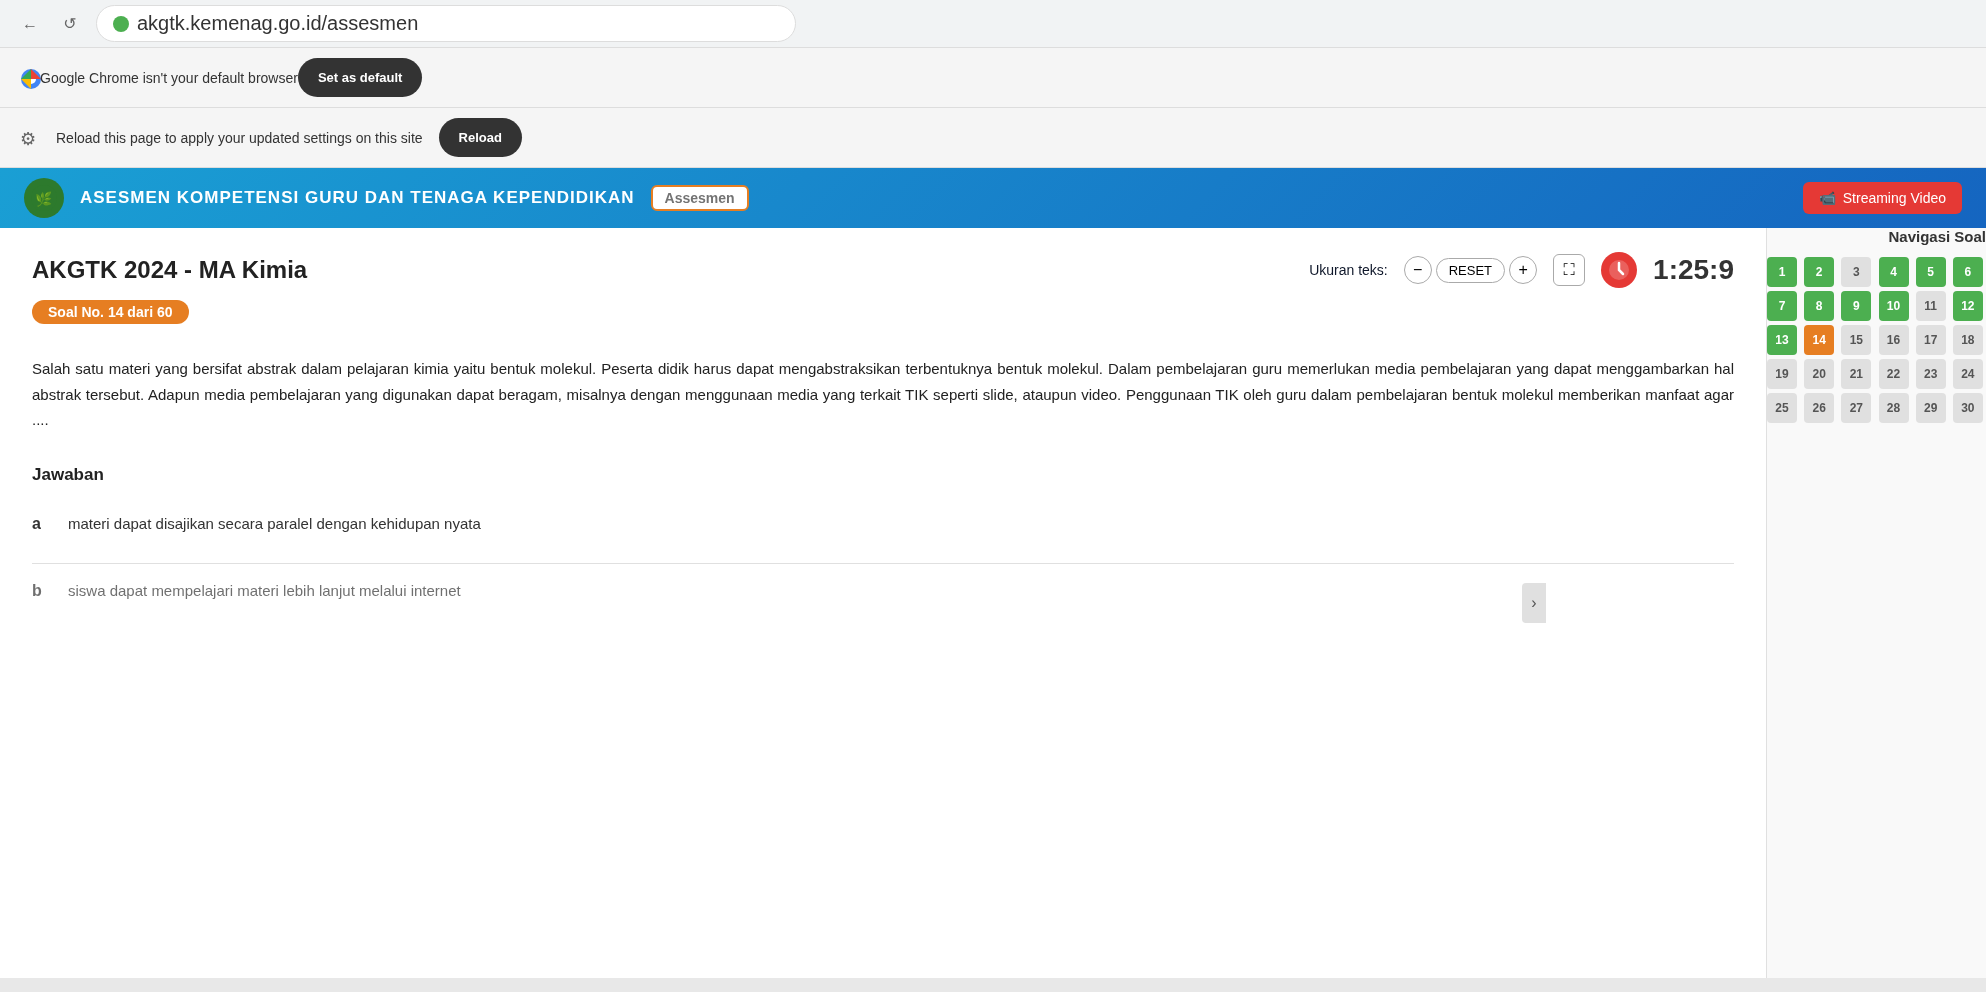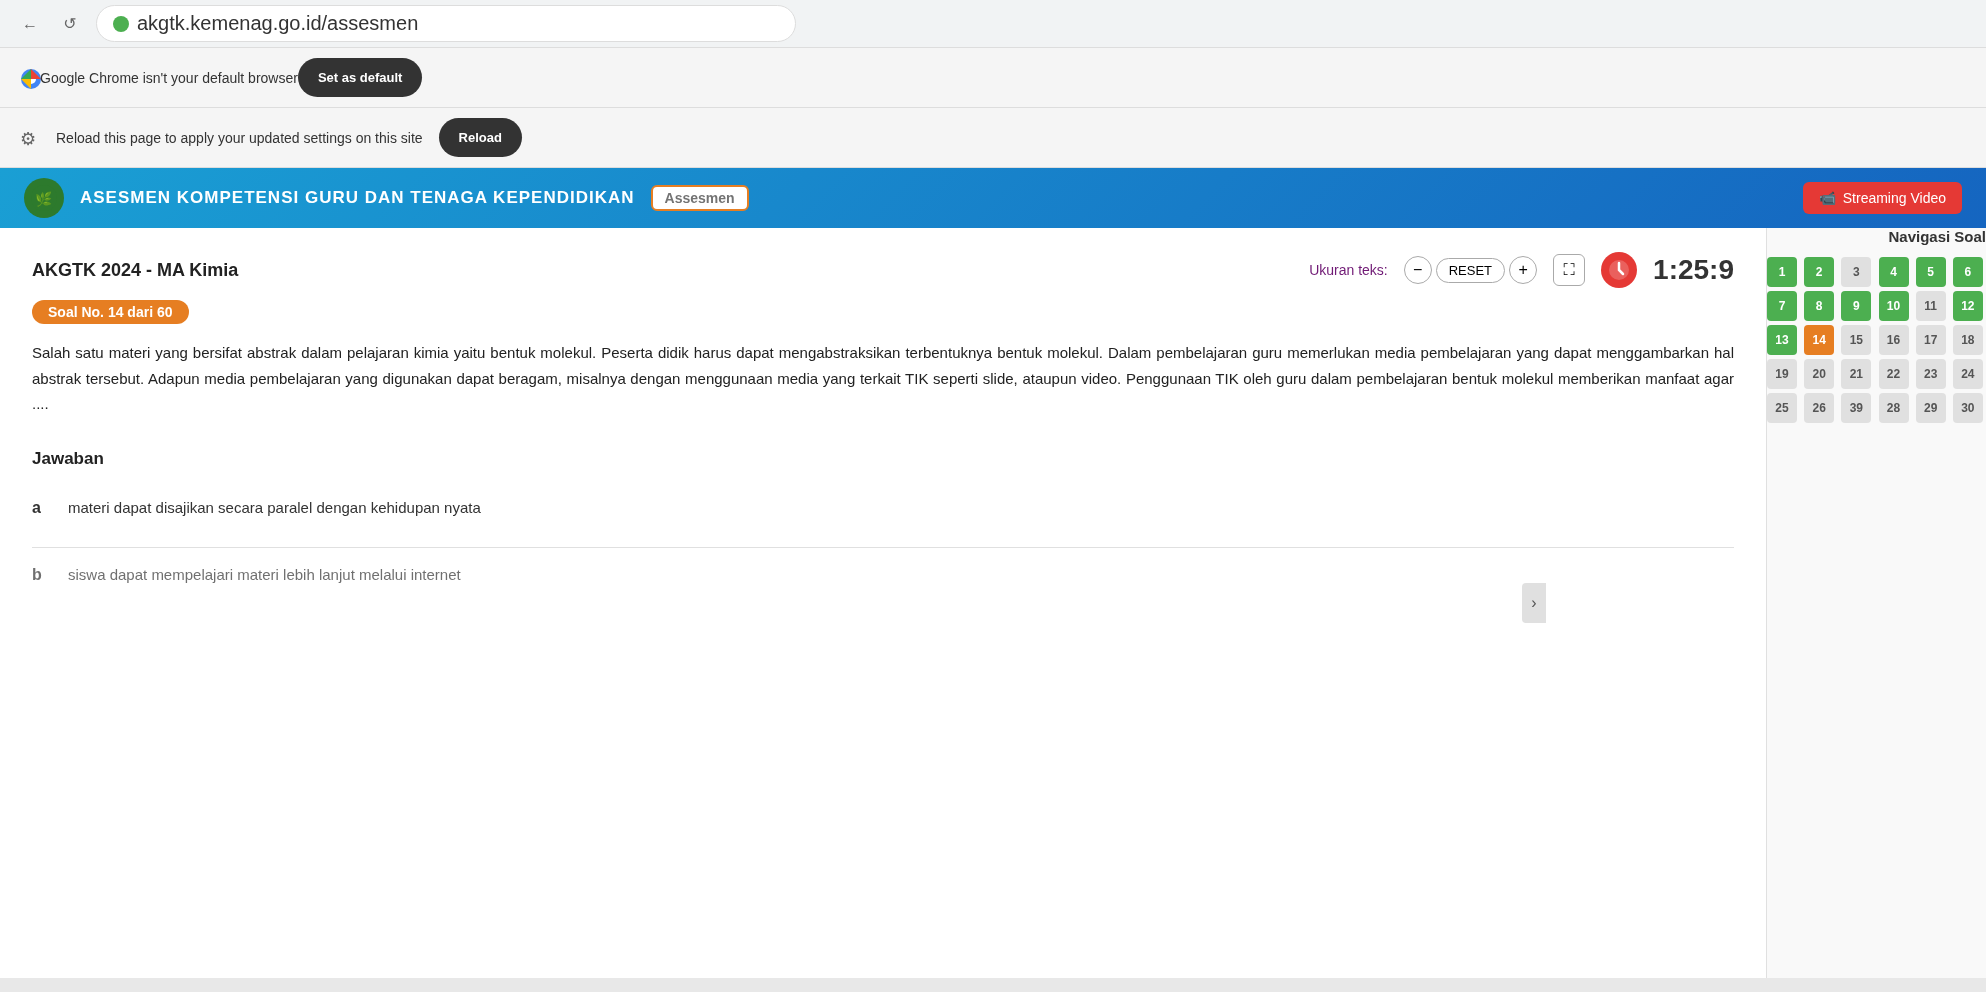--- a/index.html
+++ b/index.html
@@ -143,32 +143,32 @@
       background: white;
     }
 
     .question-header {
       display: flex;
       align-items: center;
       justify-content: space-between;
       margin-bottom: 12px;
     }
     .question-title {
-      font-size: 18px;
+      font-size: 24px;
       font-weight: 700;
       color: #222;
     }
     .timer-controls {
       display: flex;
       align-items: center;
       gap: 16px;
     }
     .ukuran-label {
       font-size: 14px;
-      color: #701a75;
+      color: #0f172a;
     }
     .font-controls {
       display: flex;
       align-items: center;
       gap: 4px;
     }
     .font-btn {
       width: 28px; height: 28px;
       border: 1px solid #aaa;
       border-radius: 50%;
@@ -212,21 +212,21 @@
     }
 
     .soal-badge {
       display: inline-block;
       background: #e67e22;
       color: white;
       border-radius: 20px;
       padding: 4px 16px;
       font-size: 14px;
       font-weight: 600;
-      margin-bottom: 16px;
+      margin-bottom: 32px;
     }
 
     .question-text {
       font-size: 15px;
       line-height: 1.7;
       color: #222;
       text-align: justify;
       margin-bottom: 32px;
     }
 
@@ -437,20 +437,20 @@
         <div class="nav-cell nav-cell-unanswered">17</div>
         <div class="nav-cell nav-cell-unanswered">18</div>
         <div class="nav-cell nav-cell-unanswered">19</div>
         <div class="nav-cell nav-cell-unanswered">20</div>
         <div class="nav-cell nav-cell-unanswered">21</div>
         <div class="nav-cell nav-cell-unanswered">22</div>
         <div class="nav-cell nav-cell-unanswered">23</div>
         <div class="nav-cell nav-cell-unanswered">24</div>
         <div class="nav-cell nav-cell-unanswered">25</div>
         <div class="nav-cell nav-cell-unanswered">26</div>
-        <div class="nav-cell nav-cell-unanswered">39</div>
+        <div class="nav-cell nav-cell-unanswered">27</div>
         <div class="nav-cell nav-cell-unanswered">28</div>
         <div class="nav-cell nav-cell-unanswered">29</div>
         <div class="nav-cell nav-cell-unanswered">30</div>
       </div>
   </div>
 
 </div>
 
 </body></html>

